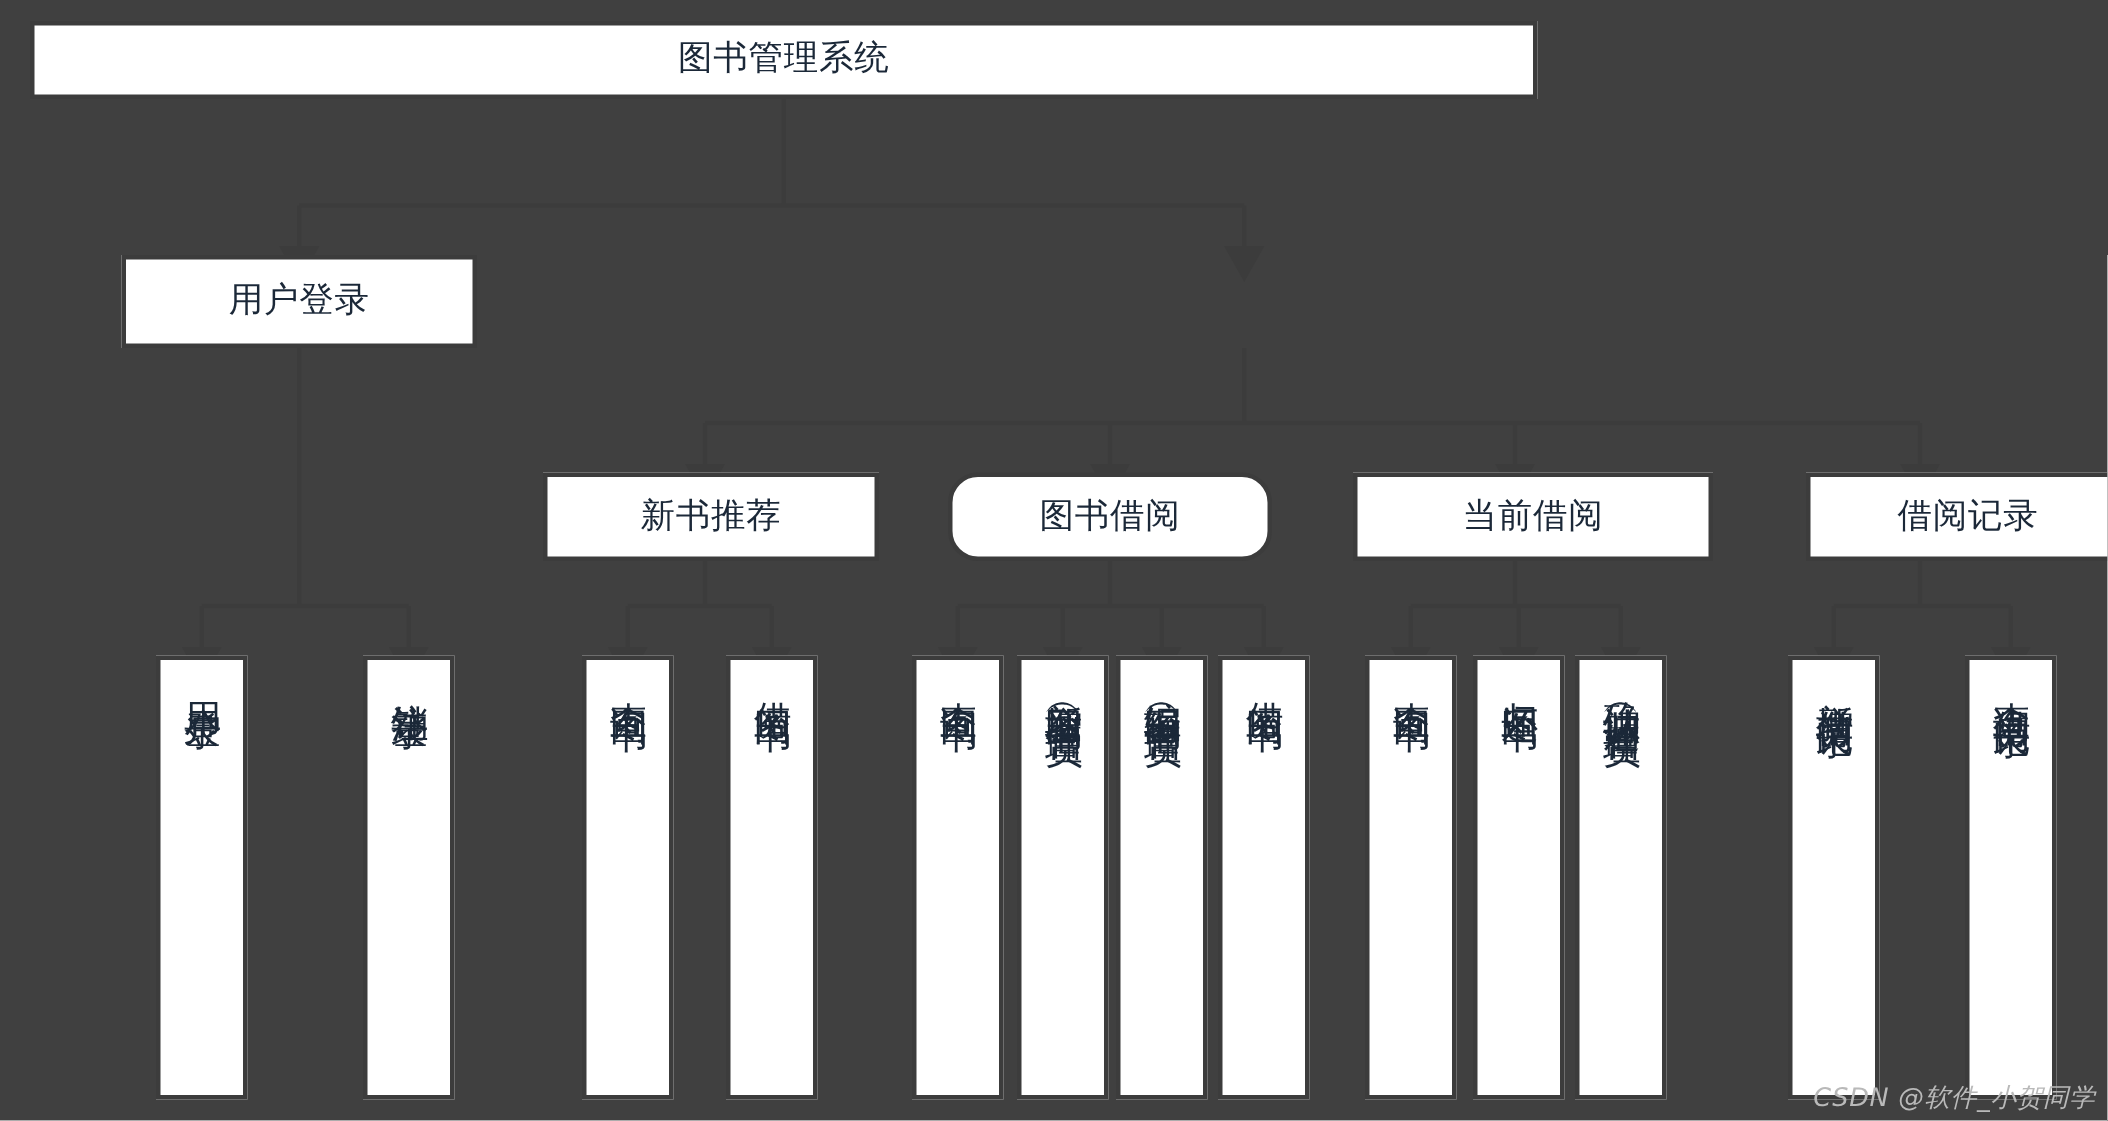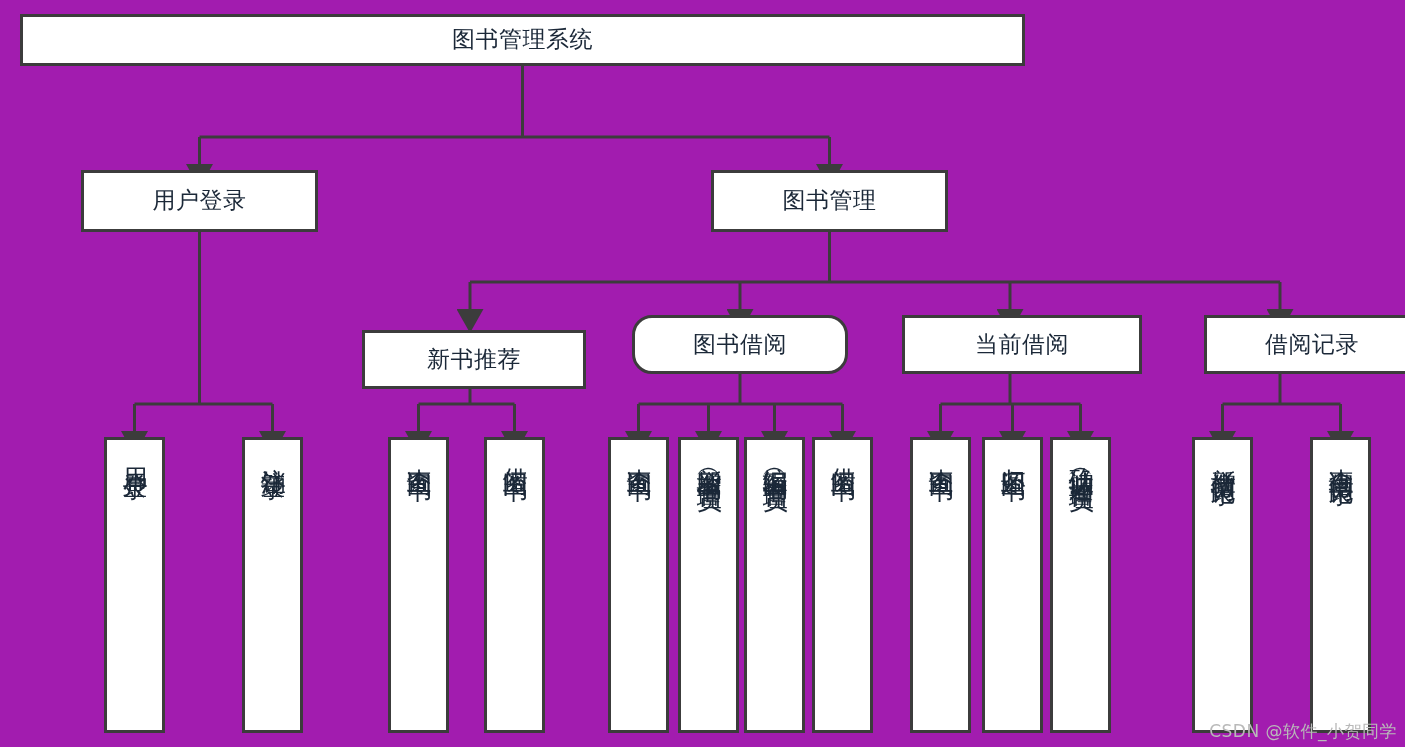--- a/index.html
+++ b/index.html
@@ -8,21 +8,21 @@
     padding: 0;
     background: #ffffff;
   }
   body {
     font-family: "DejaVu Sans", "Liberation Sans", sans-serif;
   }
   #diagram-canvas {
     position: relative;
     width: 1405px;
     height: 747px;
-    background: #a21caf;
+    background: #404040;
     overflow: hidden;
   }
   #connector-layer {
     position: absolute;
     left: 0;
     top: 0;
     width: 1405px;
     height: 747px;
     pointer-events: none;
   }
@@ -61,20 +61,21 @@
   #watermark {
     position: absolute;
     right: 8px;
     bottom: 4px;
     font-size: 17px;
     color: #b9b9b9;
     letter-spacing: 0.5px;
     z-index: 5;
     white-space: nowrap;
     font-family: "DejaVu Sans", "Liberation Sans", sans-serif;
+    font-style: italic;
   }
 </style>
 </head>
 <body>
 
 <div id="diagram-canvas">
 
   <svg id="connector-layer" viewBox="0 0 1405 747" xmlns="http://www.w3.org/2000/svg">
     <defs>
       <marker id="arrowhead" markerWidth="8" markerHeight="9" refX="1" refY="4.5" orient="auto" markerUnits="strokeWidth">
@@ -119,25 +120,22 @@
   </svg>
 
   <div class="node horizontal" style="left: 20px; top: 14px; width: 1005px; height: 52px; border-color: rgb(60, 60, 60); color: rgb(27, 40, 56);">
     <span class="node-label">图书管理系统</span>
   </div>
 
   <div class="node horizontal" style="left: 81px; top: 170px; width: 237px; height: 62px; border-color: rgb(60, 60, 60); color: rgb(27, 40, 56);">
     <span class="node-label">用户登录</span>
   </div>
 
-  <div class="node horizontal" style="left: 711px; top: 170px; width: 237px; height: 62px; border-color: rgb(60, 60, 60); color: rgb(27, 40, 56);">
-    <span class="node-label">图书管理</span>
-  </div>
-
-  <div class="node horizontal" style="left: 362px; top: 330px; width: 224px; height: 59px; border-color: rgb(60, 60, 60); color: rgb(27, 40, 56);">
+
+  <div class="node horizontal" style="left: 362px; top: 315px; width: 224px; height: 59px; border-color: rgb(60, 60, 60); color: rgb(27, 40, 56);">
     <span class="node-label">新书推荐</span>
   </div>
 
   <div class="node horizontal" style="left: 632px; top: 315px; width: 216px; height: 59px; border-color: rgb(60, 60, 60); color: rgb(27, 40, 56); border-radius: 20px;">
     <span class="node-label">图书借阅</span>
   </div>
 
   <div class="node horizontal" style="left: 902px; top: 315px; width: 240px; height: 59px; border-color: rgb(60, 60, 60); color: rgb(27, 40, 56);">
     <span class="node-label">当前借阅</span>
   </div>

